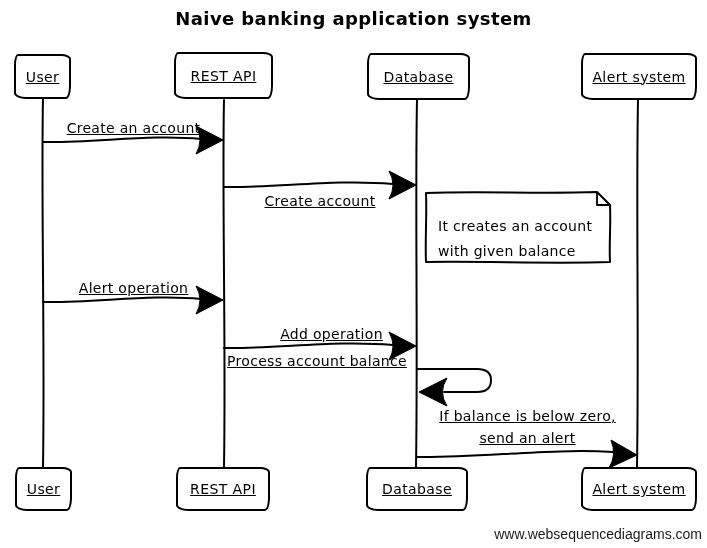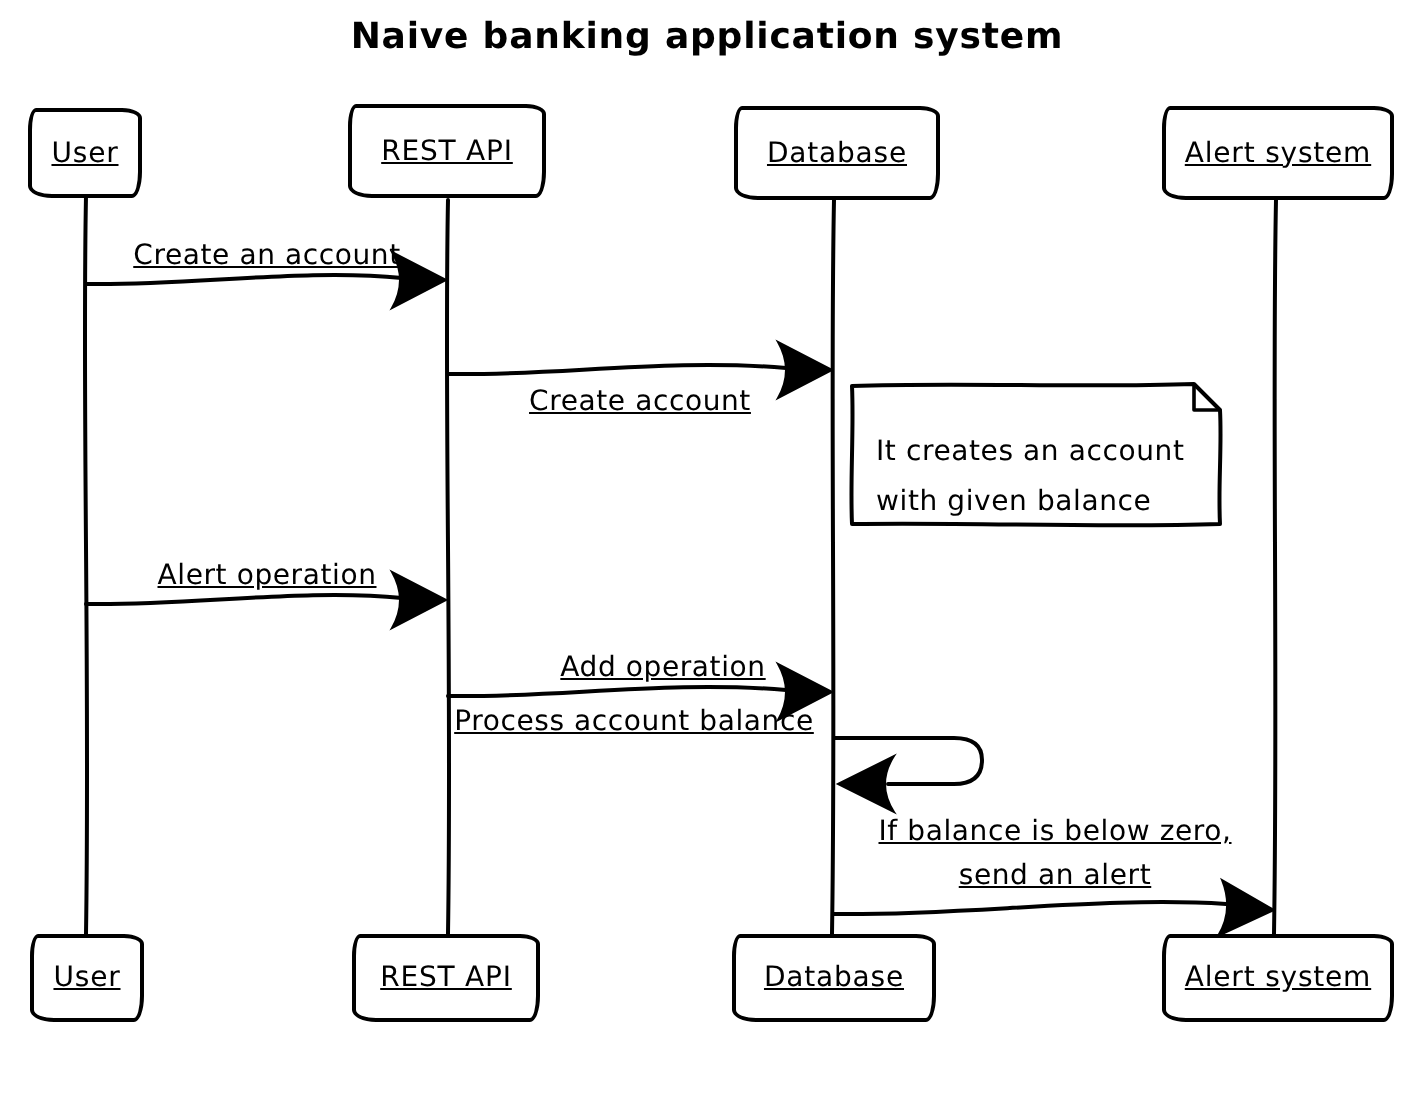--- a/index.html
+++ b/index.html
@@ -155,14 +155,15 @@
   <div class="msg-label right" style="left:224px; top:352px; width:186px;">Process account balance</div>
 
   <div class="msg-label center" style="left:417px; top:429px; width:221px;">send an alert</div>
   <div class="msg-label center" style="left:417px; top:407px; width:221px;">If balance is below zero,</div>
 
   <div class="note-text">
     <div>It creates an account</div>
     <div>with given balance</div>
   </div>
 
+  <div class="footer">www.websequencediagrams.com</div>
 
 </div>
 
 </body></html>

